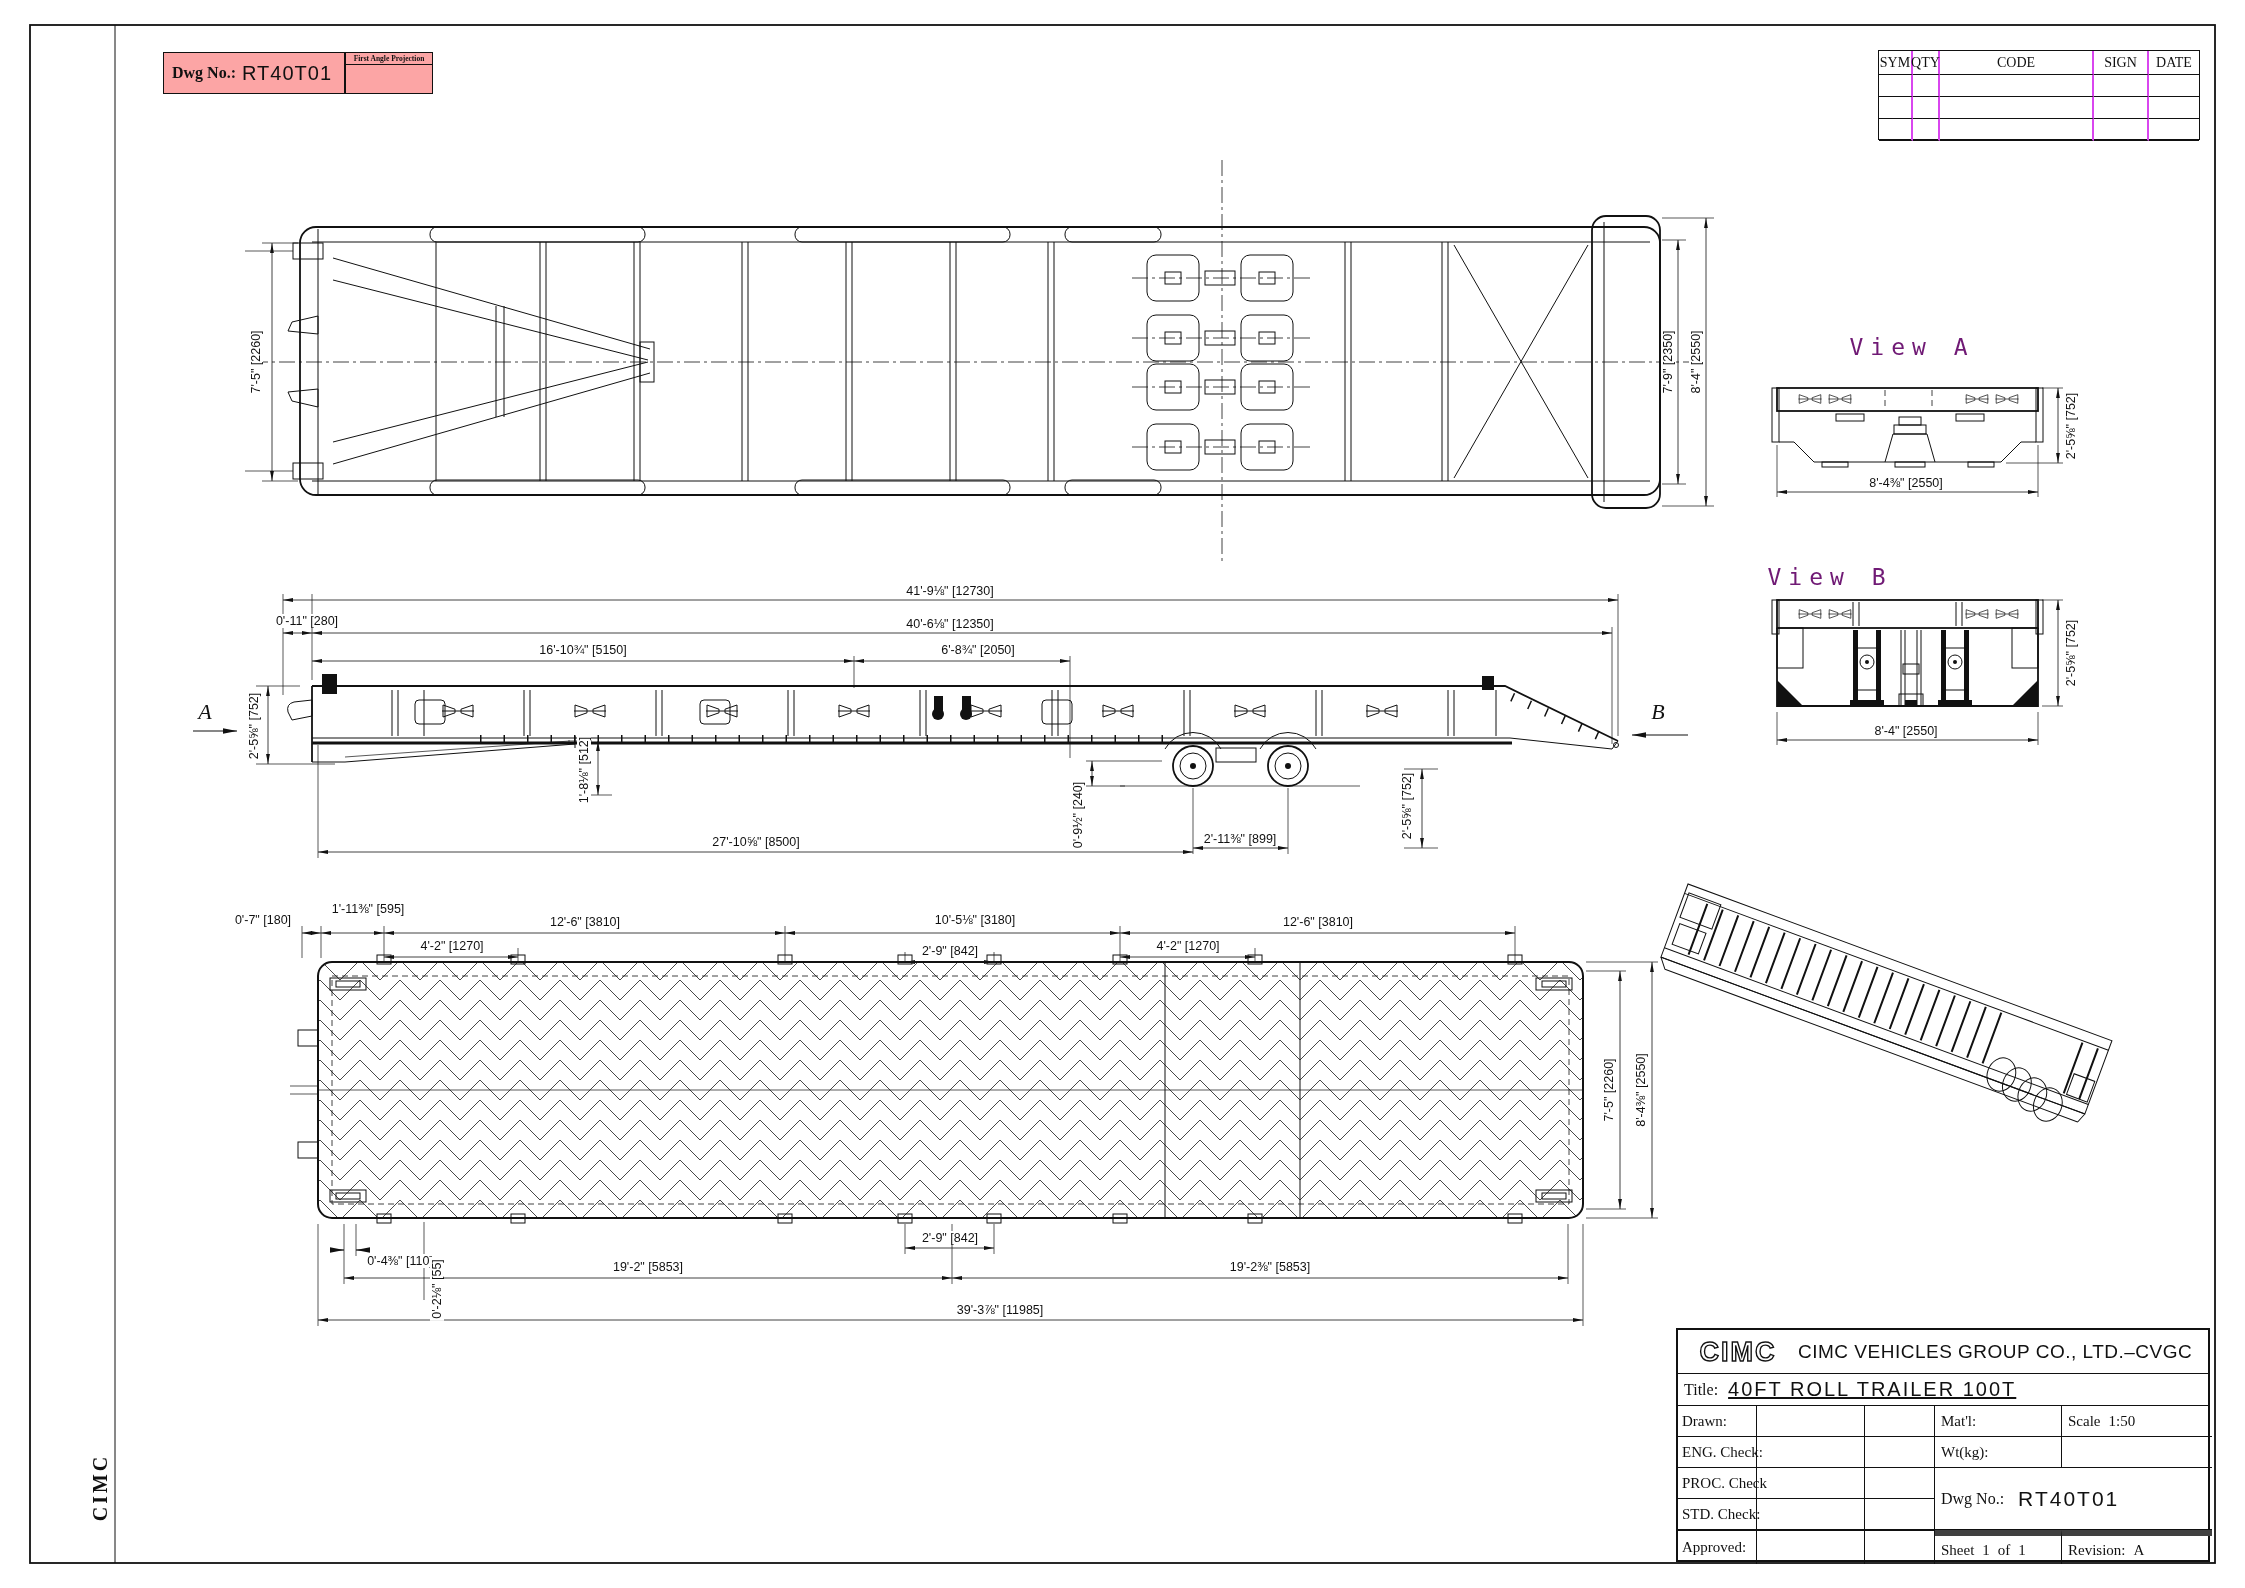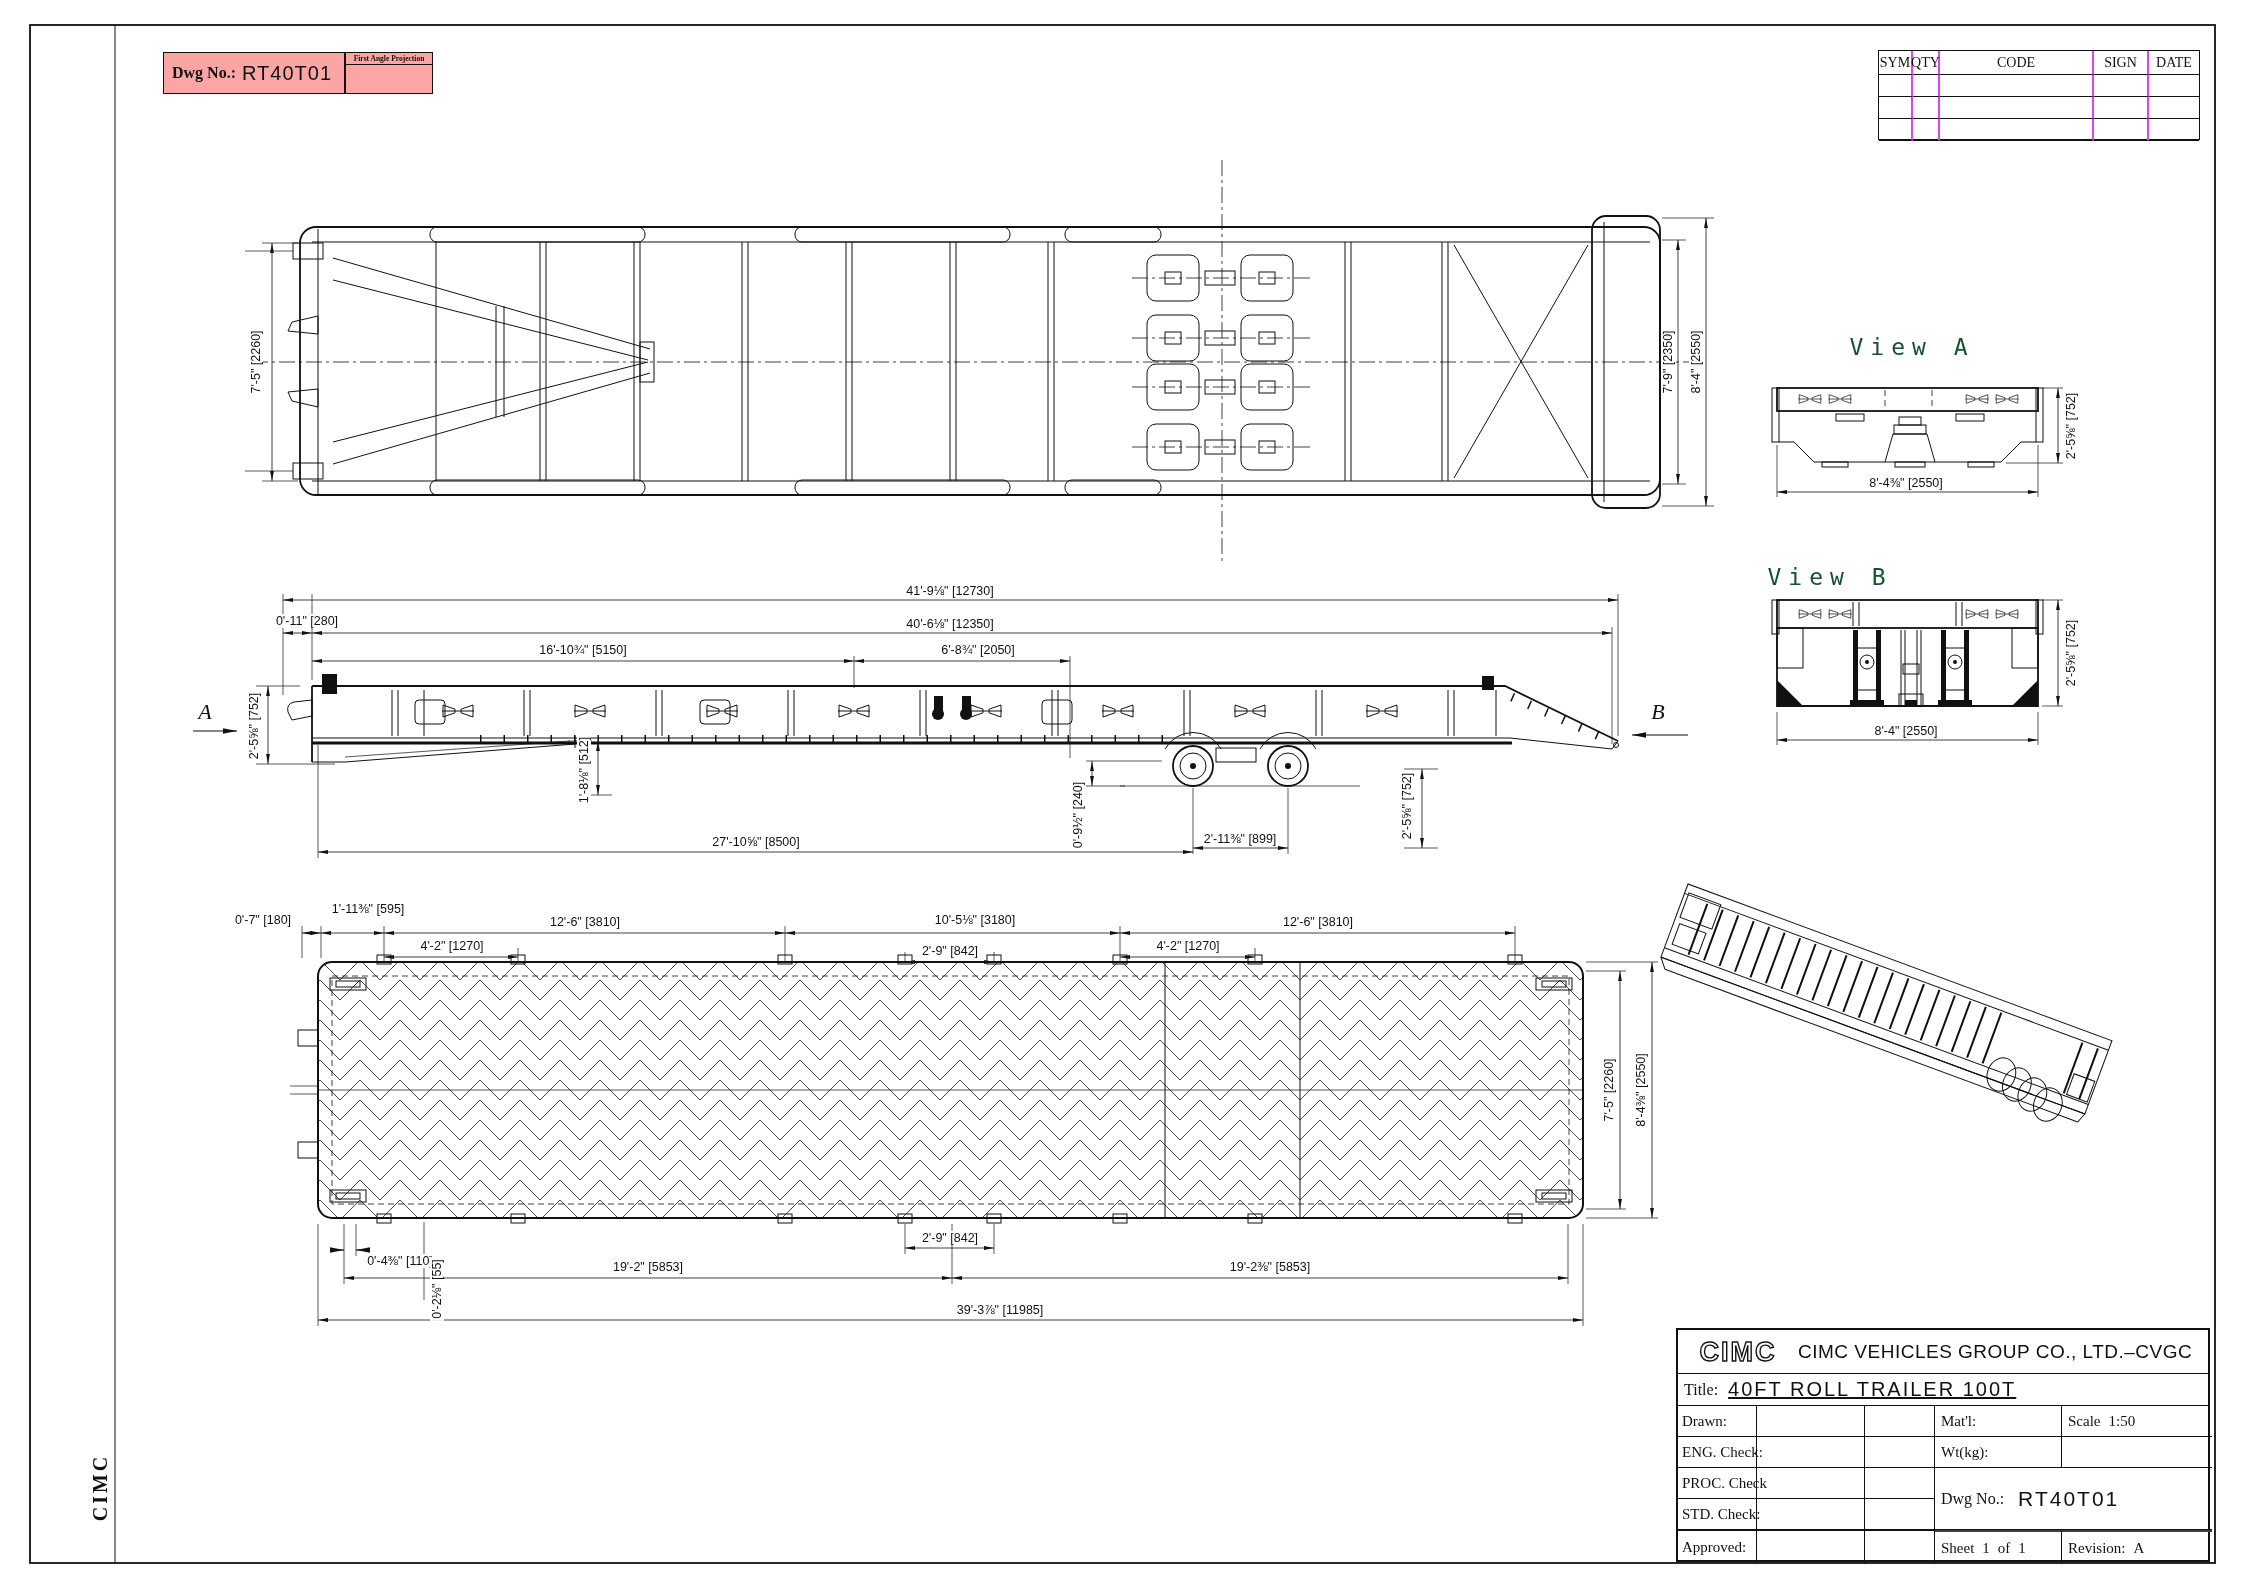--- a/index.html
+++ b/index.html
@@ -18,21 +18,21 @@
   .tick{fill:none;stroke:#111;stroke-width:8;stroke-dasharray:1.5 22;}
   .tick2{fill:none;stroke:#111;stroke-width:9;stroke-dasharray:1.5 17;}
   .rib{fill:none;stroke:#111;stroke-width:54;stroke-dasharray:2 14.5;}
   .blk{fill:#111;stroke:none;}
   
   .dim{position:absolute;transform:translate(-50%,-50%);font:12.5px "Liberation Sans",sans-serif;
        white-space:nowrap;background:#fff;padding:0 2px;letter-spacing:0;}
   .dimv{transform:translate(-50%,-50%) rotate(-90deg);}
   .seclet{position:absolute;transform:translate(-50%,-50%);font:italic 22px "Liberation Serif",serif;background:#fff;padding:0 3px;}
   .viewtitle{position:absolute;transform:translate(-50%,-50%);font:23px "DejaVu Sans Mono",monospace;
-             letter-spacing:7px;white-space:nowrap;color:#14532d;}
+             letter-spacing:7px;white-space:nowrap;color:#701a75;}
   
   .hdrbox{position:absolute;border:1.6px solid #111;background:#fca5a5;box-sizing:border-box;}
   #dwgbox{left:163px;top:52px;width:182px;height:42px;display:flex;align-items:center;padding-left:8px;}
   #dwgbox .lb{font:16px "Liberation Serif",serif;font-weight:bold;}
   #dwgbox .vl{font:20px "Liberation Sans",sans-serif;margin-left:6px;letter-spacing:1px;}
   #projbox{left:345px;top:52px;width:88px;height:42px;}
   #projbox .plabel{font:bold 7.5px "Liberation Serif",serif;text-align:center;border-bottom:1px solid #111;
                    padding:1px 0;white-space:nowrap;overflow:hidden;}
   
   #revtable{position:absolute;left:1878px;top:50px;width:322px;height:90px;border:1.6px solid #111;
@@ -52,21 +52,21 @@
   .tb-left{display:grid;grid-template-rows:31px 31px 31px 31px 34px;grid-column:1 / span 3;grid-template-columns:79px 108px 70px;}
   .tb-left div{border-right:1px solid #111;border-bottom:1px solid #111;box-sizing:border-box;
                font:15px "Liberation Serif",serif;display:flex;align-items:center;padding-left:4px;white-space:nowrap;}
   .tb-left div.ap{border-bottom:none;border-top:1px solid #111;}
   .tb-right{display:grid;grid-template-rows:31px 31px 62px 34px;grid-template-columns:126px 151px;}
   .tb-right>div{border-bottom:1px solid #111;box-sizing:border-box;font:15px "Liberation Serif",serif;
                 display:flex;align-items:center;padding-left:6px;white-space:nowrap;}
   .tb-right .c2{border-left:1px solid #111;}
   .tb-right .dwgno{grid-column:1 / span 2;font:16px "Liberation Serif",serif;}
   .tb-right .dwgno .vl{font:21px "Liberation Sans",sans-serif;margin-left:14px;letter-spacing:2px;}
-  .tb-right .last{border-bottom:none;border-top:2px solid #404040;}
+  .tb-right .last{border-bottom:none;border-top:6px solid #404040;}
   .company{font:19px "Liberation Sans",sans-serif;letter-spacing:.5px;white-space:nowrap;}
   .sp{margin-left:8px;}
   #cimcside{position:absolute;left:60px;top:1476px;width:80px;text-align:center;
             transform:rotate(-90deg);font:bold 20px "Liberation Serif",serif;letter-spacing:3px;}
 </style>
 </head>
 <body>
 
 <div id="sheet">
 

